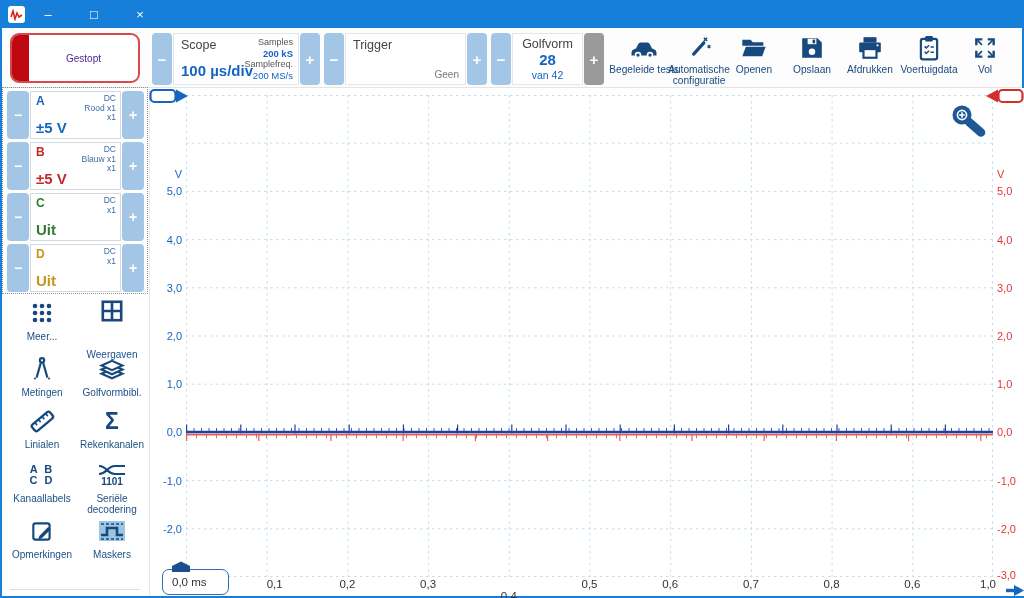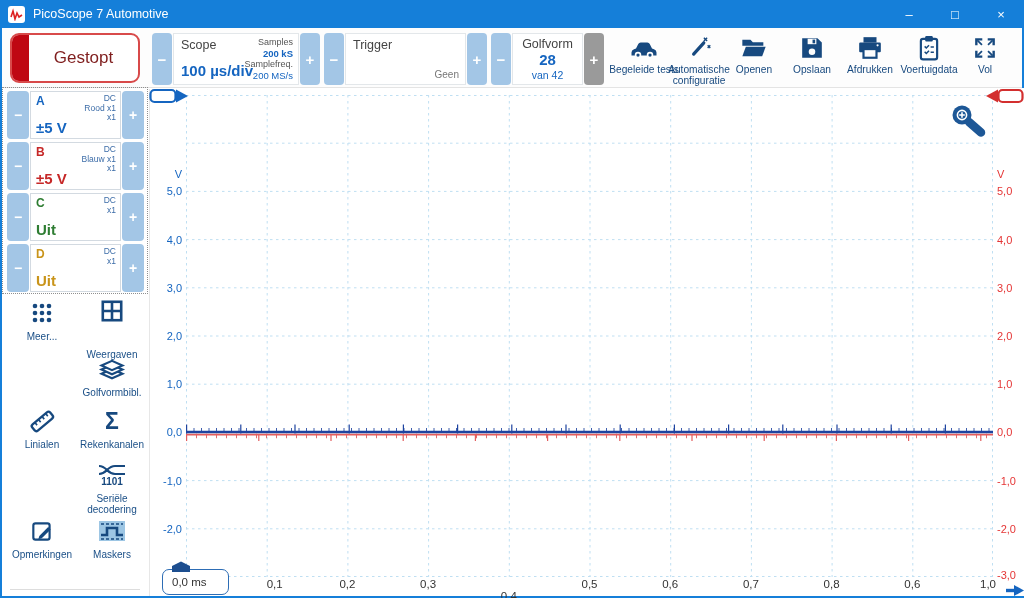--- a/index.html
+++ b/index.html
@@ -14,21 +14,21 @@
   .titlebar .title { color:#fff; font-size:12.5px; margin-left:8px; flex:1; }
   .winbtn { width:46px; height:28px; color:#fff; font-size:13px; display:flex; align-items:center; justify-content:center; cursor:default; }
 
   
   .bstrip { position:absolute; background:#157fd9; }
 
   
   .toolbar { position:absolute; left:2px; top:28px; width:1020px; height:60px; background:#fdfdfd; border-bottom:1px solid #e4e4e4; }
   .stopbtn { position:absolute; left:8px; top:5px; width:130px; height:50px; background:#fff; border:2px solid #d84a4a; border-radius:9px; overflow:hidden; }
   .stopbtn .block { position:absolute; left:0; top:0; width:17px; height:100%; background:#bf0712; }
-  .stopbtn .lbl { position:absolute; left:17px; right:0; top:0; bottom:0; display:flex; align-items:center; justify-content:center; color:#7f1d1d; font-size:17px; }
+  .stopbtn .lbl { position:absolute; left:17px; right:0; top:0; bottom:0; display:flex; align-items:center; justify-content:center; color:#4c1d95; font-size:10px; }
   .grp-btn { position:absolute; top:5px; width:20px; height:52px; background:#a3c6e6; border:none; border-radius:4px; color:#fff; font-size:15px; font-weight:bold; display:flex; align-items:center; justify-content:center; }
   .grp-btn.gray { background:#9a9a9a; }
   .grp-panel { position:absolute; top:5px; height:52px; background:#fff; border:1px solid #e3e7ea; }
   .gp-title { position:absolute; left:7px; top:4px; font-size:12.5px; color:#444; }
   .gp-big { position:absolute; left:7px; bottom:5px; font-size:15px; font-weight:bold; color:#1565c0; }
   .gp-col { position:absolute; right:5px; top:3px; text-align:right; line-height:11px; }
   .gp-small { font-size:9px; color:#555; display:block; }
   .gp-smallblue { font-size:9.5px; color:#1565c0; font-weight:bold; display:block; }
   .gp-geen { position:absolute; right:6px; bottom:4px; font-size:10px; color:#777; }
   .gp-center { position:absolute; left:0; right:0; text-align:center; }
@@ -69,21 +69,20 @@
 <body>
 
 <div class="window">
 
   <div class="titlebar">
     <span class="logo">
       <svg width="13" height="13" viewBox="0 0 13 13">
           <path d="M1 9 L3 3 5 11 7 5 9 9 12 7" fill="none" stroke="#d22" stroke-width="1.6"></path>
         </svg>
     </span>
-    <span class="title">PicoScope 7 Automotive</span>
     <span class="winbtn">–</span>
     <span class="winbtn">□</span>
     <span class="winbtn">×</span>
   </div>
 
   <div class="bstrip" style="left:0;top:28px;width:2px;height:570px;"></div>
   <div class="bstrip" style="left:1022px;top:28px;width:2px;height:570px;"></div>
   <div class="bstrip" style="left:0;top:596px;width:1024px;height:2px;"></div>
 
   <div class="toolbar">
@@ -279,20 +278,30 @@
     <div class="sbitem" style="left:74px;top:209px;gap:22px;">
       <span class="sbicon">
         <svg width="26" height="26" viewBox="0 0 24 24" stroke="#17497f" stroke-width="2.4" fill="none">
           <rect x="3.5" y="3.5" width="17" height="17"></rect>
             <path d="M12 3.5v17 M3.5 12h17"></path>
         </svg>
       </span>
       <span class="sblabel">Weergaven</span>
     </div>
 
+    <div class="sbitem" style="left:4px;top:265px;">
+      <span class="sbicon">
+        <svg width="26" height="28" viewBox="0 0 24 24" stroke="#17497f" fill="none">
+          <circle cx="12" cy="4" r="2" stroke-width="2"></circle>
+          <path d="M11 6 L7 20 M13 6 L17 20" stroke-width="2"></path>
+          <path d="M6 20l-1 1.5 M18 20l1 1.5" stroke-width="1.6"></path>
+        </svg>
+      </span>
+      <span class="sblabel">Metingen</span>
+    </div>
 
     <div class="sbitem" style="left:74px;top:265px;">
       <span class="sbicon">
         <svg width="28" height="28" viewBox="0 0 24 24" stroke="#17497f" stroke-width="1.8" fill="#fff">
           <path d="M3 16l9-4 9 4-9 4z"></path>
           <path d="M3 12.5l9-4 9 4-9 4z"></path>
           <path d="M3 9l9-4 9 4-9 4z"></path>
         </svg>
       </span>
       <span class="sblabel">Golfvormbibl.</span>
@@ -310,20 +319,29 @@
       <span class="sblabel">Linialen</span>
     </div>
 
     <div class="sbitem" style="left:74px;top:317px;">
       <span class="sbicon">
         <span class="sigma">Σ</span>
       </span>
       <span class="sblabel">Rekenkanalen</span>
     </div>
 
+    <div class="sbitem" style="left:4px;top:371px;">
+      <span class="sbicon">
+        <span class="abcd">
+          <span style="display:block;">A B</span>
+          <span style="display:block;">C D</span>
+        </span>
+      </span>
+      <span class="sblabel">Kanaallabels</span>
+    </div>
 
     <div class="sbitem" style="left:74px;top:371px;">
       <span class="sbicon" style="flex-direction:column;display:flex;align-items:center;">
         <svg width="30" height="14" viewBox="0 0 30 14" stroke="#17497f" stroke-width="2.2" fill="none">
           <path d="M2 3 C10 3 10 11 18 11 H28 M2 11 C10 11 10 3 18 3 H28"></path>
         </svg>
         <span class="bits">1101</span>
       </span>
       <span class="sblabel">Seriële decodering</span>
     </div>

